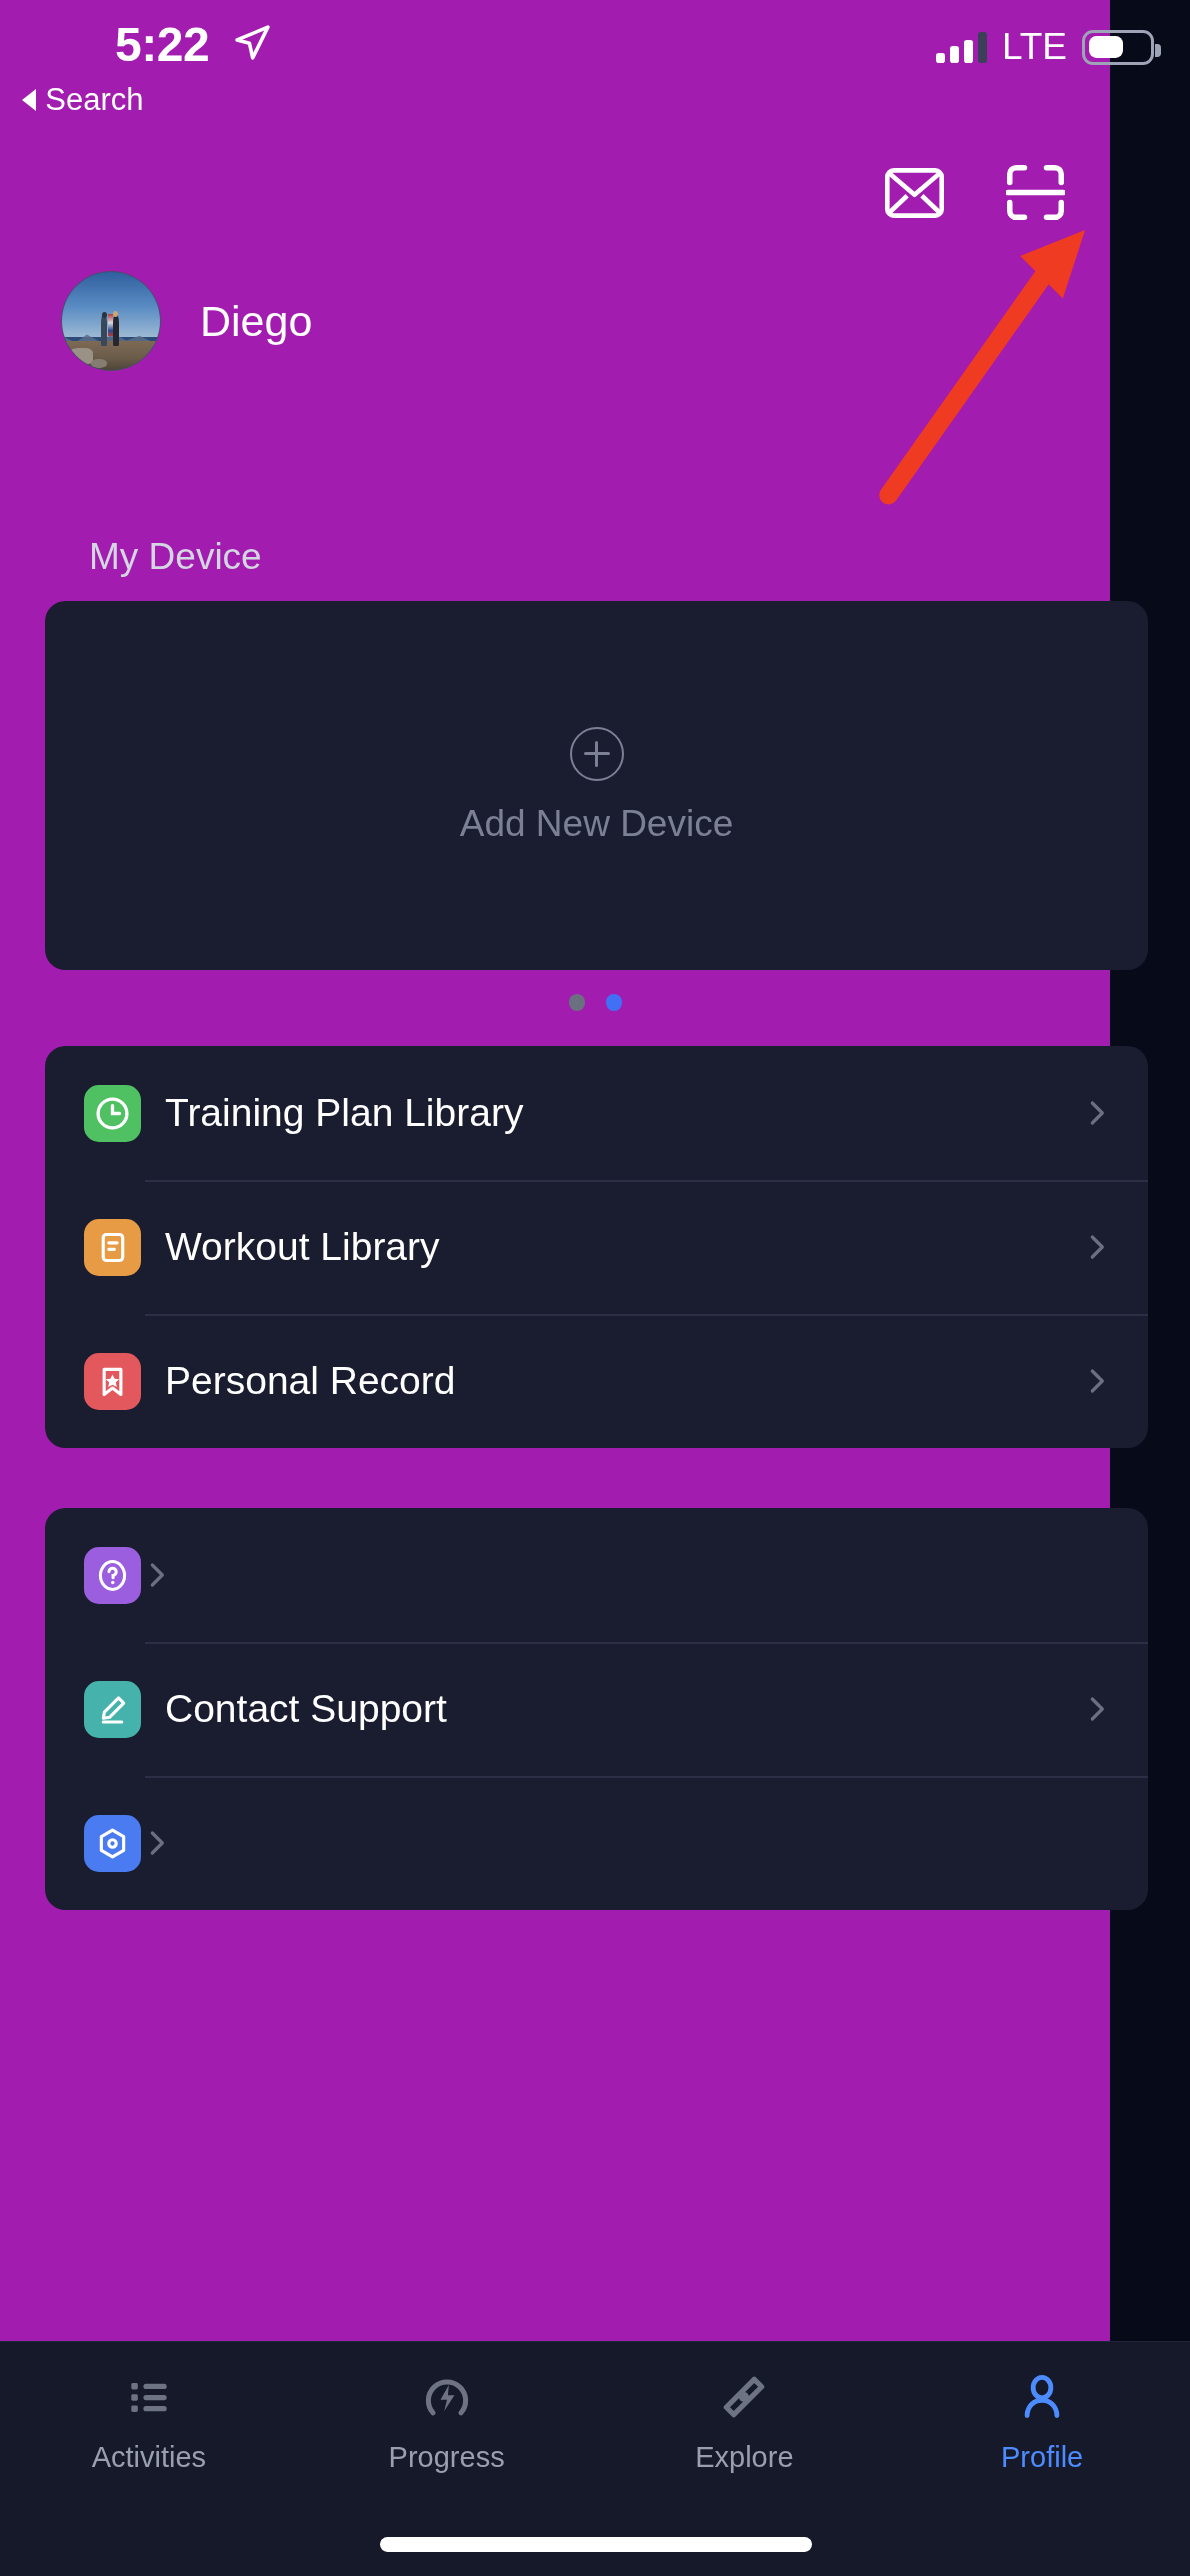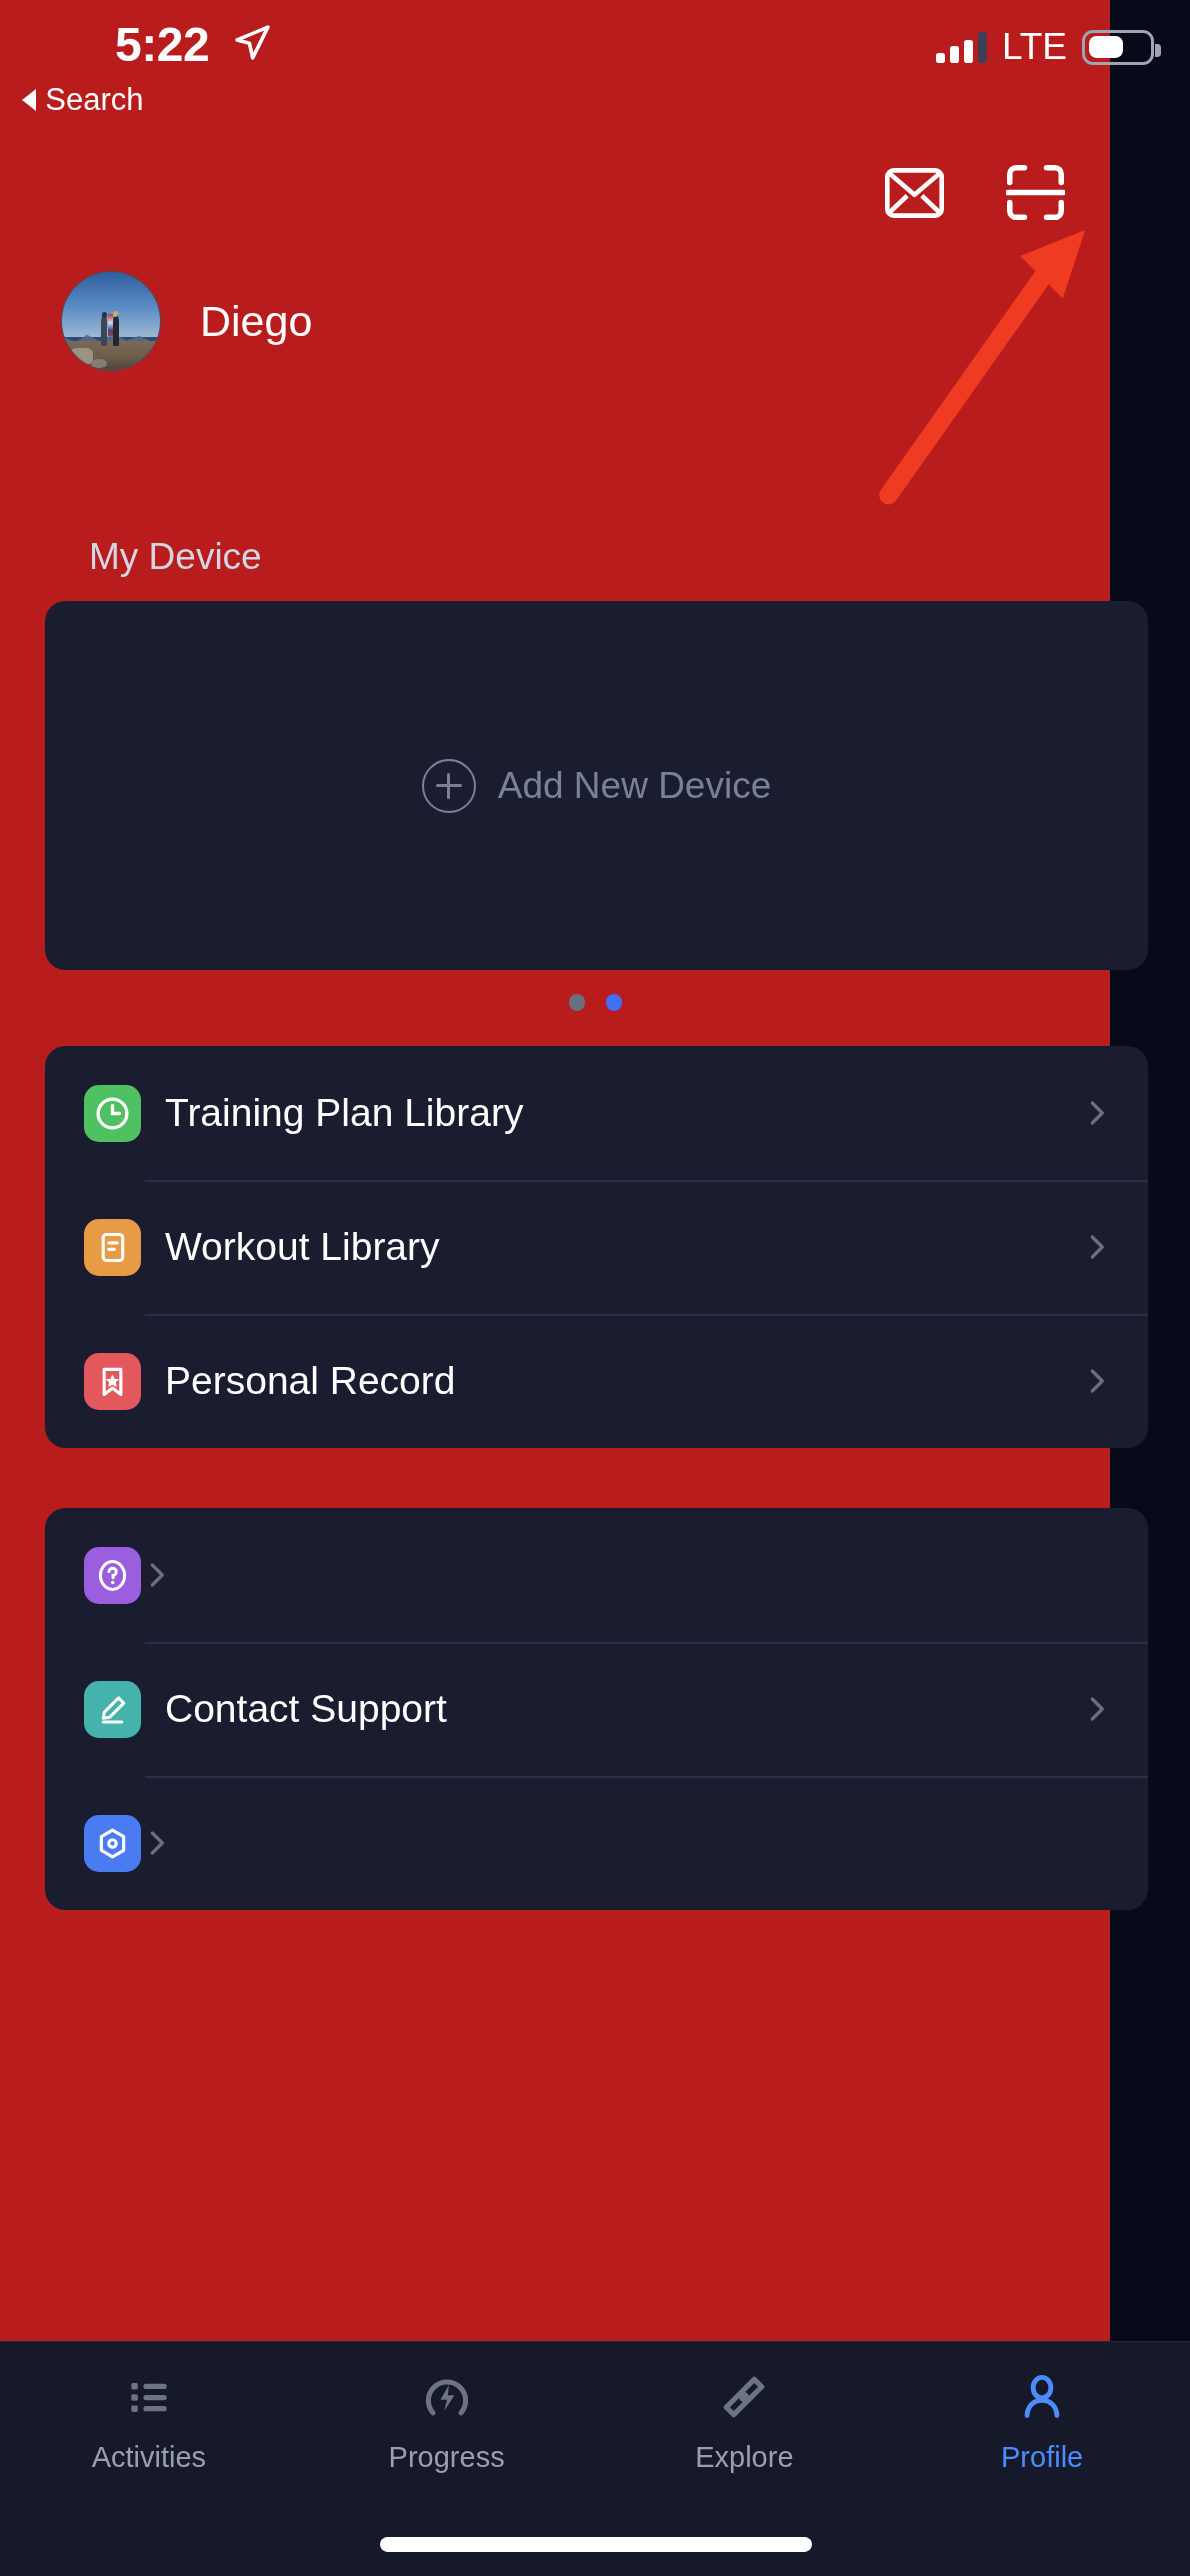--- a/index.html
+++ b/index.html
@@ -5,21 +5,21 @@
   * { margin:0; padding:0; box-sizing:border-box; }
   html,body{
     width:1191px; height:2576px;
     background:#070a18;
     font-family:"Liberation Sans", sans-serif;
     overflow:hidden;
   }
   .phone{
     position:relative;
     width:1110px; height:2576px;
-    background:#b91c1c;
+    background:#a21caf;
     padding-left:14px;
   }
 
   
   .statusbar{
     position:absolute; top:0; left:0; width:1191px; height:100px;
   }
   .sb-time{
     position:absolute; left:115px; top:16.7px;
     font-size:48px; font-weight:600; color:#ffffff;
@@ -132,21 +132,21 @@
   .sec-title{
     position:absolute; left:89px; top:536px;
     font-size:37px; color:#d4d7e2; font-weight:400;
   }
 
   
   .devcard{
     position:absolute; left:45px; top:601px;
     width:1103px; height:369px;
     background:#1a1d30; border-radius:20.4px;
-    display:flex; 
+    display:flex; flex-direction:column;
     align-items:center; justify-content:center; gap:22px;
   }
   .plus-circle{
     width:54px; height:54px; border-radius:50%;
     border:2.8px solid #7b8095;
     display:flex; align-items:center; justify-content:center;
     position:relative;
   }
   .plus-circle::before,.plus-circle::after{
     content:""; position:absolute; background:#7b8095; border-radius:1.9px;

